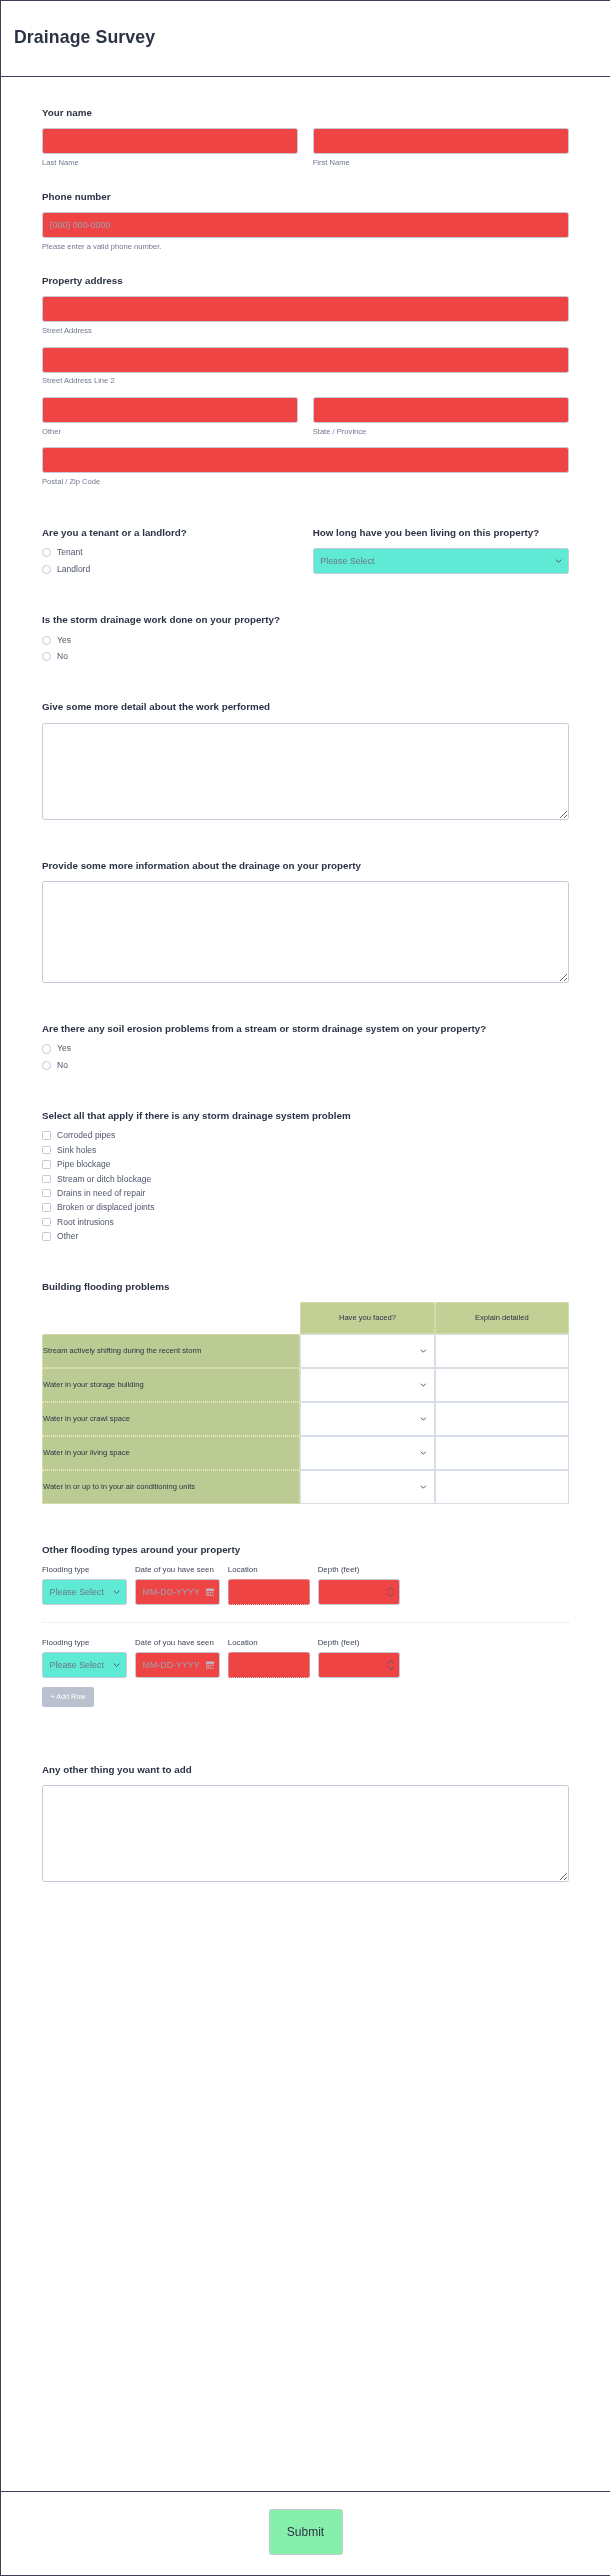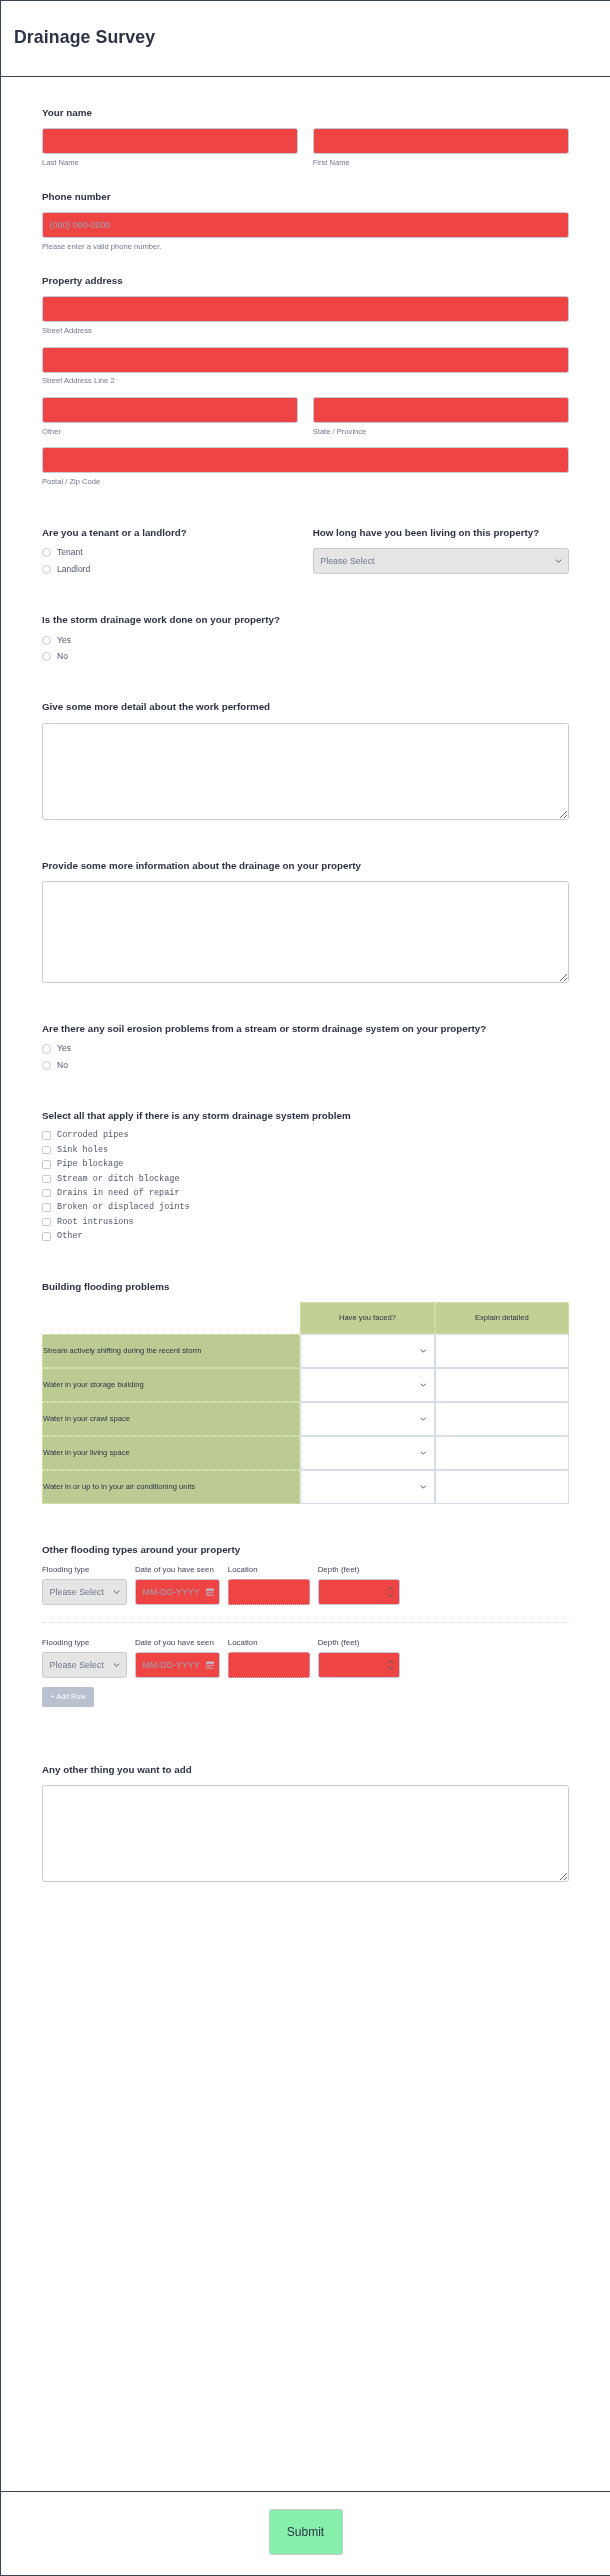--- a/index.html
+++ b/index.html
@@ -94,21 +94,21 @@
   .ta.h2 { height: 102px; }
   .ta.h3 { height: 97px; }
 
   
   .sel-wrap { position: relative; display: block; }
   .sel {
     width: 100%;
     height: 26px;
     border: 0.7px solid #c3cbd9;
     border-radius: 2.6px;
-    background: #e5e5e5;
+    background: #5eead4;
     font-family: "Liberation Sans", sans-serif;
     font-size: 8.9px;
     color: #6d768c;
     padding: 0 19.7px 0 6.6px;
     outline: none;
     appearance: none;
     -webkit-appearance: none;
   }
   .chev {
     position: absolute;
@@ -133,21 +133,21 @@
   .check-box {
     width: 8.5px; height: 8.5px;
     border: 0.7px solid #c3cbd9;
     border-radius: 1.3px;
     background: #fff;
     flex: 0 0 auto;
     margin-right: 6.6px;
   }
   .opt-text { font-size: 8.5px; color: #4e566b; line-height: 1; }
 
-  .opt-list-cb .opt { margin-bottom: 5.9px; font-family: Liberation Mono, monospace; }
+  .opt-list-cb .opt { margin-bottom: 5.9px; }
 
   
   .matrix {
     width: 100%;
     border-collapse: separate;
     border-spacing: 0 0;
     table-layout: fixed;
   }
   .matrix td, .matrix th { padding: 0; vertical-align: middle; }
   .mx-corner { width: 49%; background: transparent; border: none; height: 23.6px; }

